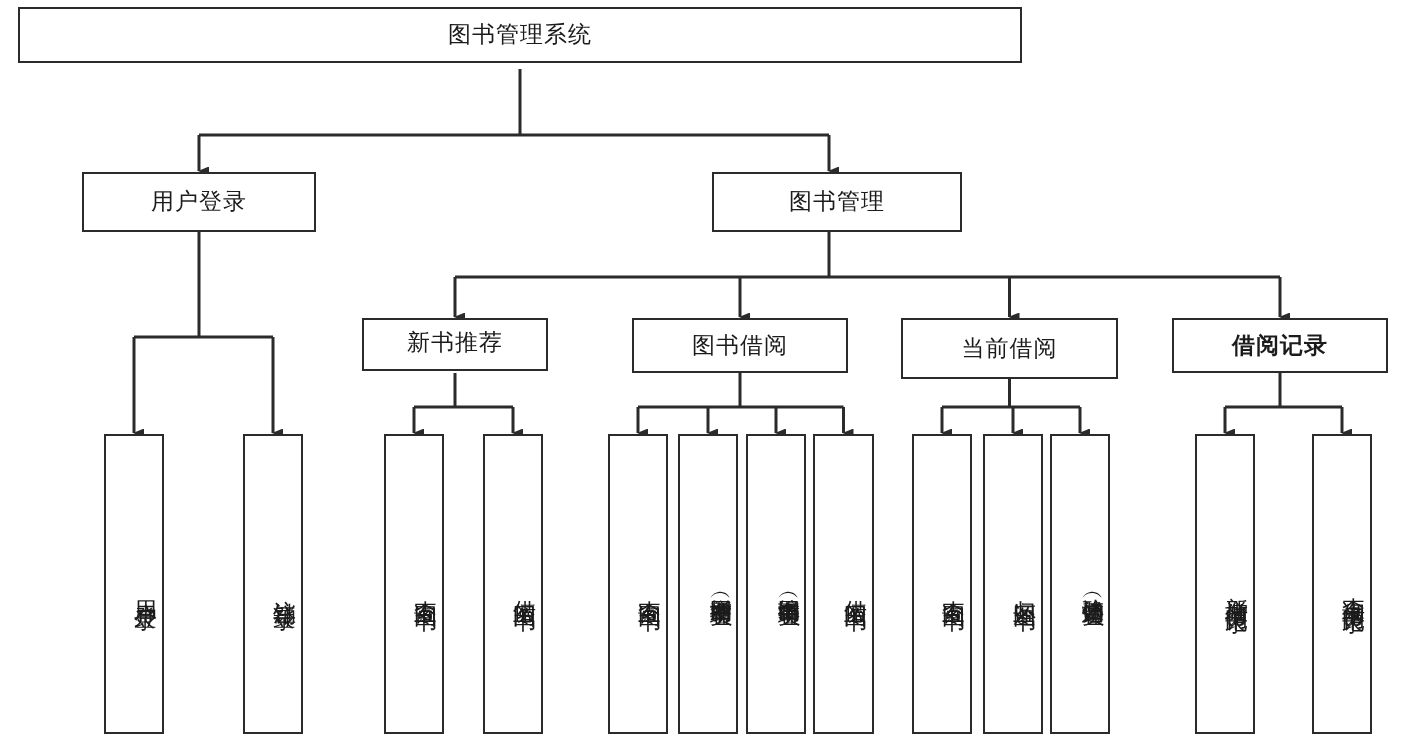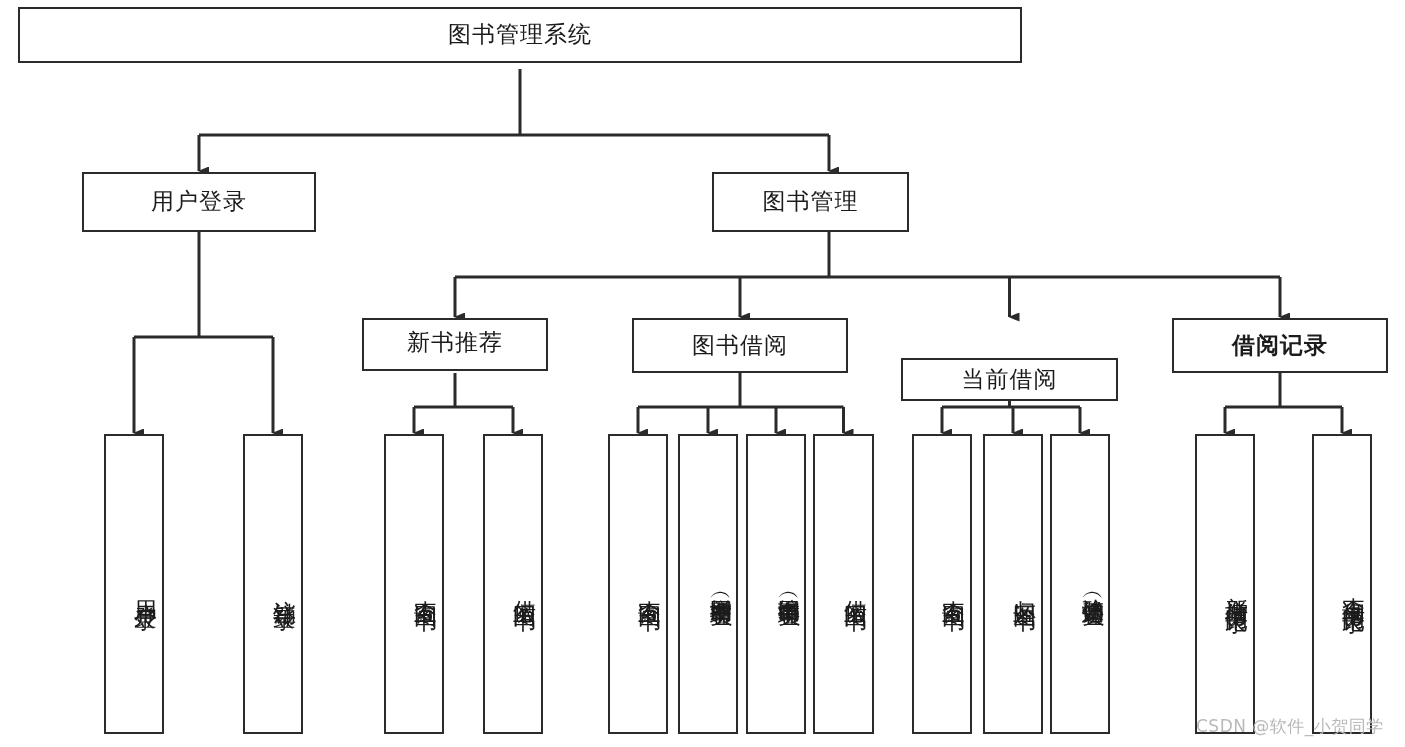--- a/index.html
+++ b/index.html
@@ -119,30 +119,30 @@
       </g>
   </svg>
 
   <div id="boxes-layer">
       <div class="node-box horizontal" style="left: 18px; top: 7px; width: 1004px; height: 56px;">
         <span>图书管理系统</span>
       </div>
       <div class="node-box horizontal" style="left: 82px; top: 172px; width: 234px; height: 60px;">
         <span>用户登录</span>
       </div>
-      <div class="node-box horizontal" style="left: 712px; top: 172px; width: 197px; height: 60px;">
+      <div class="node-box horizontal" style="left: 712px; top: 172px; width: 250px; height: 60px;">
         <span>图书管理</span>
       </div>
       <div class="node-box horizontal" style="left: 362px; top: 318px; width: 186px; height: 53px; font-family: Liberation Mono, monospace;">
         <span>新书推荐</span>
       </div>
       <div class="node-box horizontal" style="left: 632px; top: 318px; width: 216px; height: 55px;">
         <span>图书借阅</span>
       </div>
-      <div class="node-box horizontal" style="left: 901px; top: 318px; width: 217px; height: 43px; margin-top: 40px;">
+      <div class="node-box horizontal" style="left: 901px; top: 318px; width: 217px; height: 61px;">
         <span>当前借阅</span>
       </div>
       <div class="node-box horizontal" style="left: 1172px; top: 318px; width: 216px; height: 55px; font-weight: bold;">
         <span>借阅记录</span>
       </div>
       <div class="node-box vertical" style="left: 104px; top: 434px; width: 60px; height: 300px;">
         <span class="vtext">用户登录</span>
       </div>
       <div class="node-box vertical" style="left: 243px; top: 434px; width: 60px; height: 300px;">
         <span class="vtext">注销登录</span>
@@ -175,15 +175,14 @@
         <span class="vtext">确认归还（管理员）</span>
       </div>
       <div class="node-box vertical" style="left: 1195px; top: 434px; width: 60px; height: 300px;">
         <span class="vtext">新增借阅记录</span>
       </div>
       <div class="node-box vertical" style="left: 1312px; top: 434px; width: 60px; height: 300px;">
         <span class="vtext">查询借阅记录</span>
       </div>
     </div>
 
-  <div class="watermark" style="left: 1196px; top: 715px; color: rgb(185, 185, 185);">CSDN @软件_小贺同学</div>
 
 </div>
 
 </body></html>

